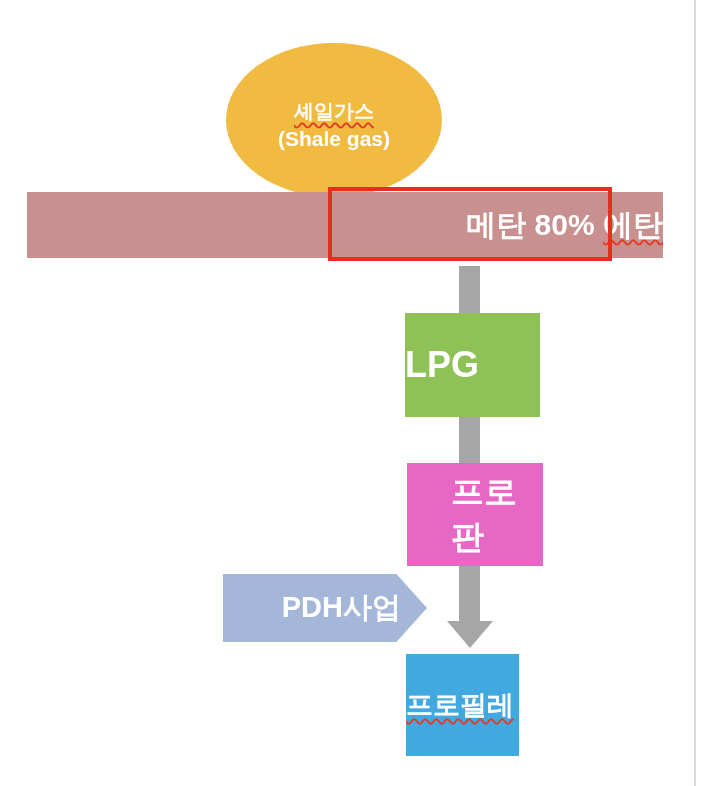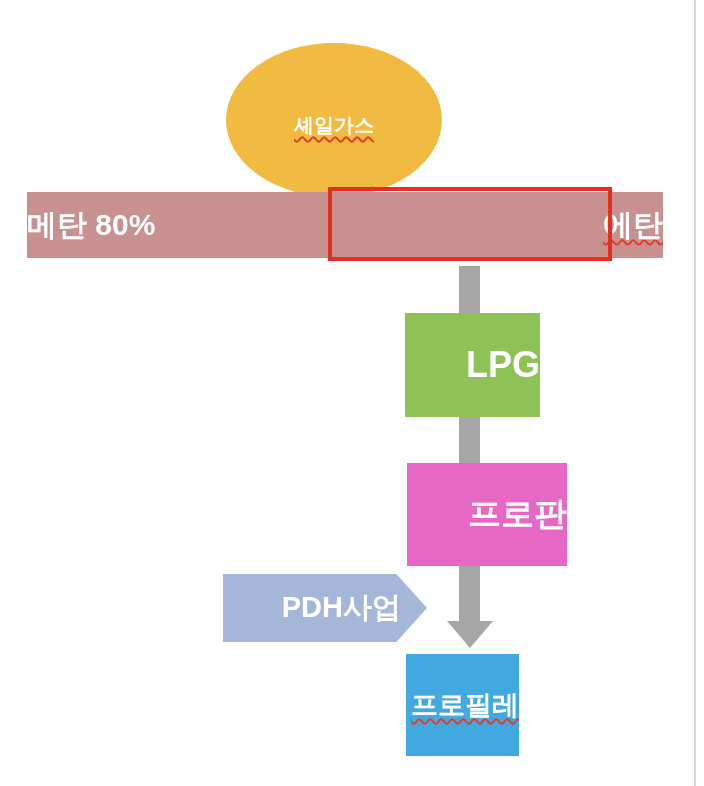--- a/index.html
+++ b/index.html
@@ -36,21 +36,21 @@
   .wavy {
     text-decoration-line: underline;
     text-decoration-style: wavy;
     text-decoration-color: #e23a24;
     text-decoration-thickness: 2px;
     text-underline-offset: 4px;
   }
   
   .bar {
     position: absolute; left: 27px; top: 192px; width: 636px; height: 66px;
-    display: flex; align-items: center; justify-content: space-between;
+    display: flex; align-items: center; justify-content: flex-end;
     z-index: 2;
   }
   .bar span {
     color: #ffffff; font-size: 30px; font-weight: bold; white-space: pre;
   }
   
   .red-rect {
     position: absolute; left: 328px; top: 187px; width: 284px; height: 74px;
     border: 4px solid #e5301f;
     background: transparent;
@@ -64,47 +64,48 @@
   .arrowhead {
     position: absolute; left: 447px; top: 621px; width: 0; height: 0;
     border-left: 23px solid transparent;
     border-right: 23px solid transparent;
     border-top: 27px solid #a6a6a6;
     z-index: 1;
   }
   
   .box {
     position: absolute;
-    display: flex; align-items: center; justify-content: flex-end;
+    display: flex; align-items: center; justify-content: flex-start;
     z-index: 2;
   }
   .box span { color: #ffffff; font-weight: bold; }
   .box-lpg       { left: 405px; top: 313px; width: 135px; height: 104px; }
   .box-lpg span  { font-size: 36px; }
-  .box-propane   { left: 407px; top: 463px; width: 160px; height: 103px; }
+  .box-propane   { left: 407px; top: 463px; width: 136px; height: 103px; padding-left: 44px; }
   .box-propane span { font-size: 33px; }
   .box-propylene { left: 406px; top: 654px; width: 113px; height: 102px; }
   .box-propylene span { font-size: 27px; }
   
   .pdh-arrow {
     position: absolute; left: 223px; top: 574px; width: 204px; height: 68px;
     clip-path: polygon(0 0, 85% 0, 100% 50%, 85% 100%, 0 100%);
     display: flex; align-items: center; justify-content: flex-end;
     padding-right: 26px;
     z-index: 2;
   }
   .pdh-arrow span { color: #ffffff; font-size: 29px; font-weight: bold; }
 </style>
 </head>
 <body>
 
 <div class="canvas">
 
   <div class="ellipse" style="background-color: rgb(241, 186, 64);">
     <div class="ellipse-title wavy">셰일가스</div>
+    <div class="ellipse-sub">(Shale gas)</div>
   </div>
 
   <div class="shaft" style="background-color: rgb(166, 166, 166);"></div>
   <div class="arrowhead"></div>
 
   <div class="bar" style="background-color: rgb(200, 144, 143);">
     <span>메탄 80% </span>
     <span class="wavy">에탄</span>
   </div>
 

